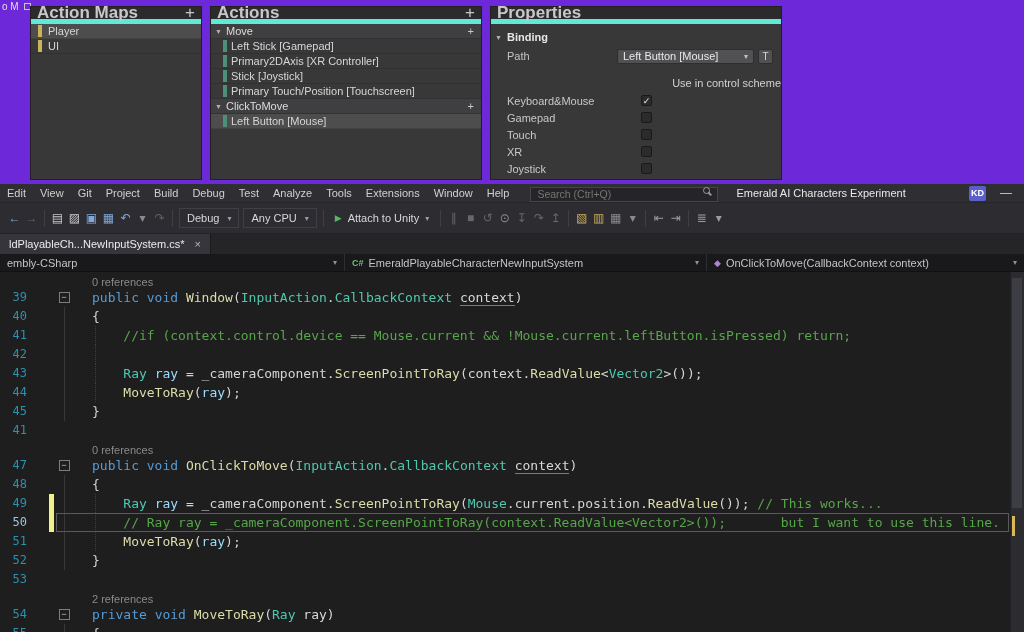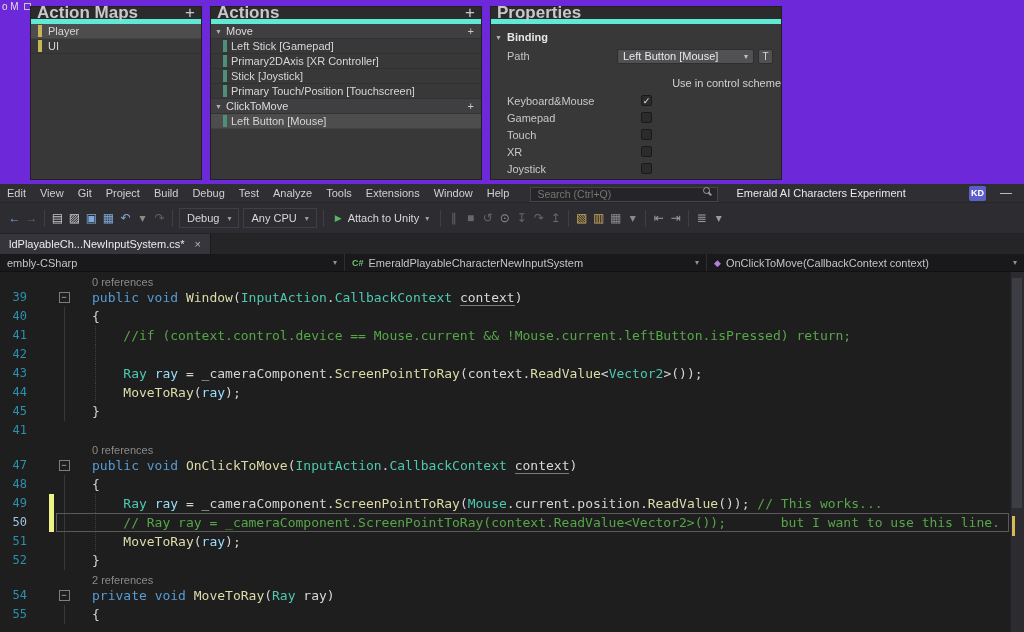--- a/index.html
+++ b/index.html
@@ -445,20 +445,26 @@
           <div class="code g"><span class="pl">    </span><span class="me">MoveToRay</span><span class="pl">(</span><span class="lo">ray</span><span class="pl">);</span></div>
         </div>
         <div class="crow">
           <div class="num">52</div>
           <div class="chgm"></div>
           <div class="foldm">
             <div class="foldline"></div>
           </div>
           <div class="code"><span class="pl">}</span></div>
         </div>
+        <div class="crow">
+          <div class="num">53</div>
+          <div class="chgm"></div>
+          <div class="foldm"></div>
+          <div class="code"></div>
+        </div>
         <div class="crow lensrow">
           <div class="num"></div>
           <div class="chgm"></div>
           <div class="foldm"></div>
           <div class="code"><span class="lens">2 references</span></div>
         </div>
         <div class="crow">
           <div class="num">54</div>
           <div class="chgm"></div>
           <div class="foldm">

